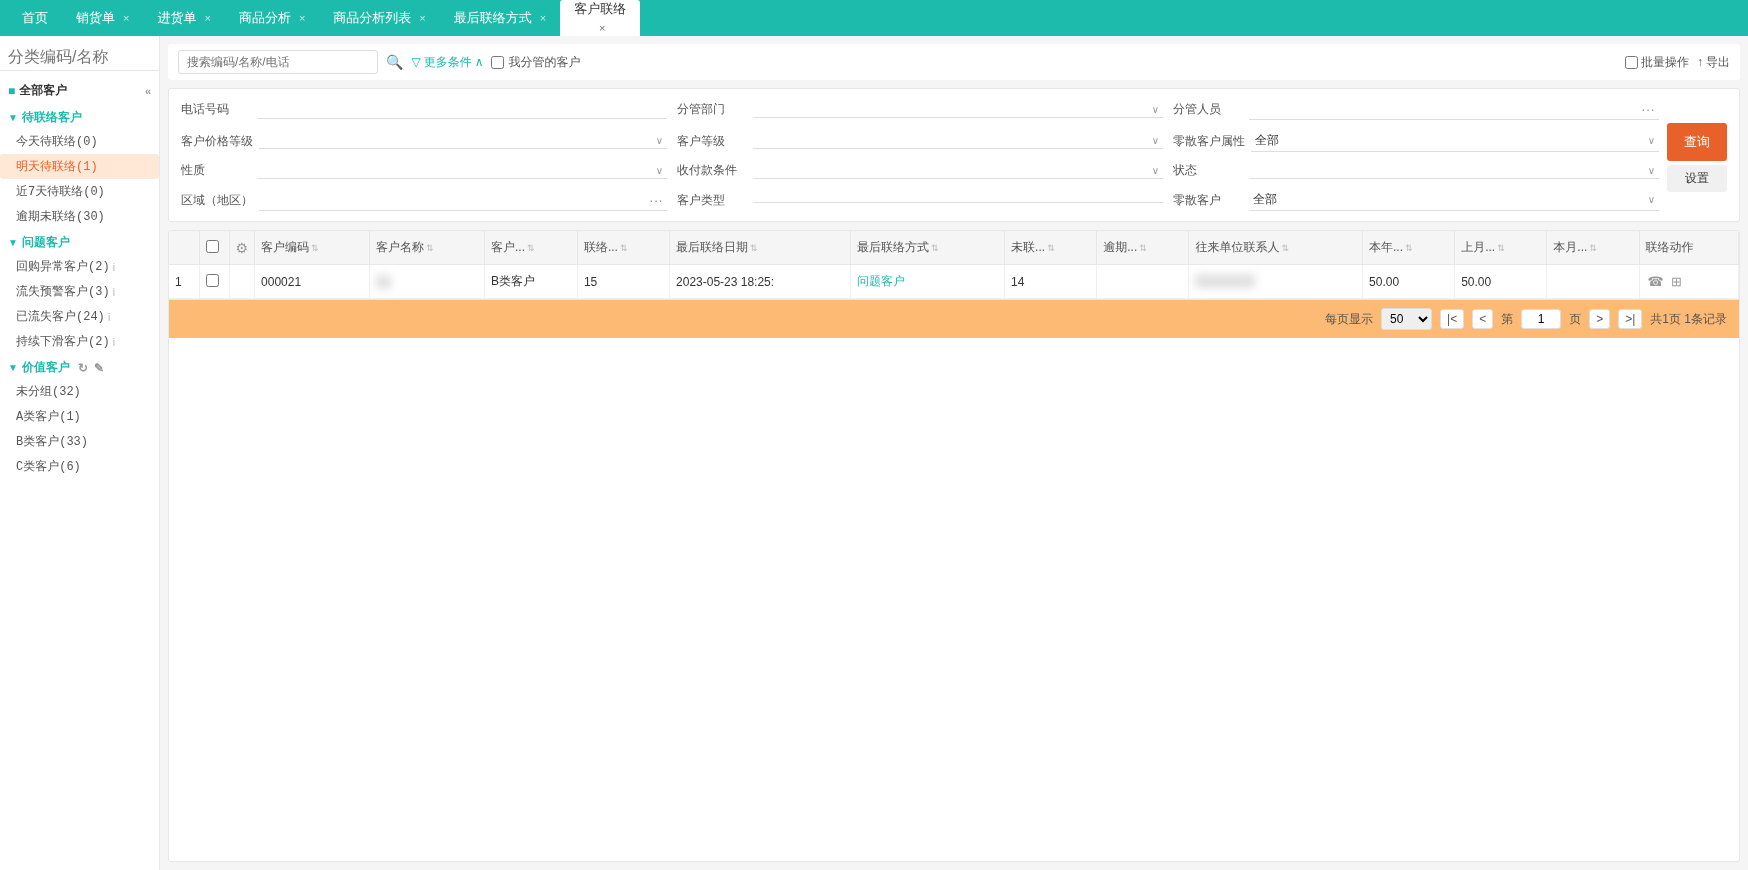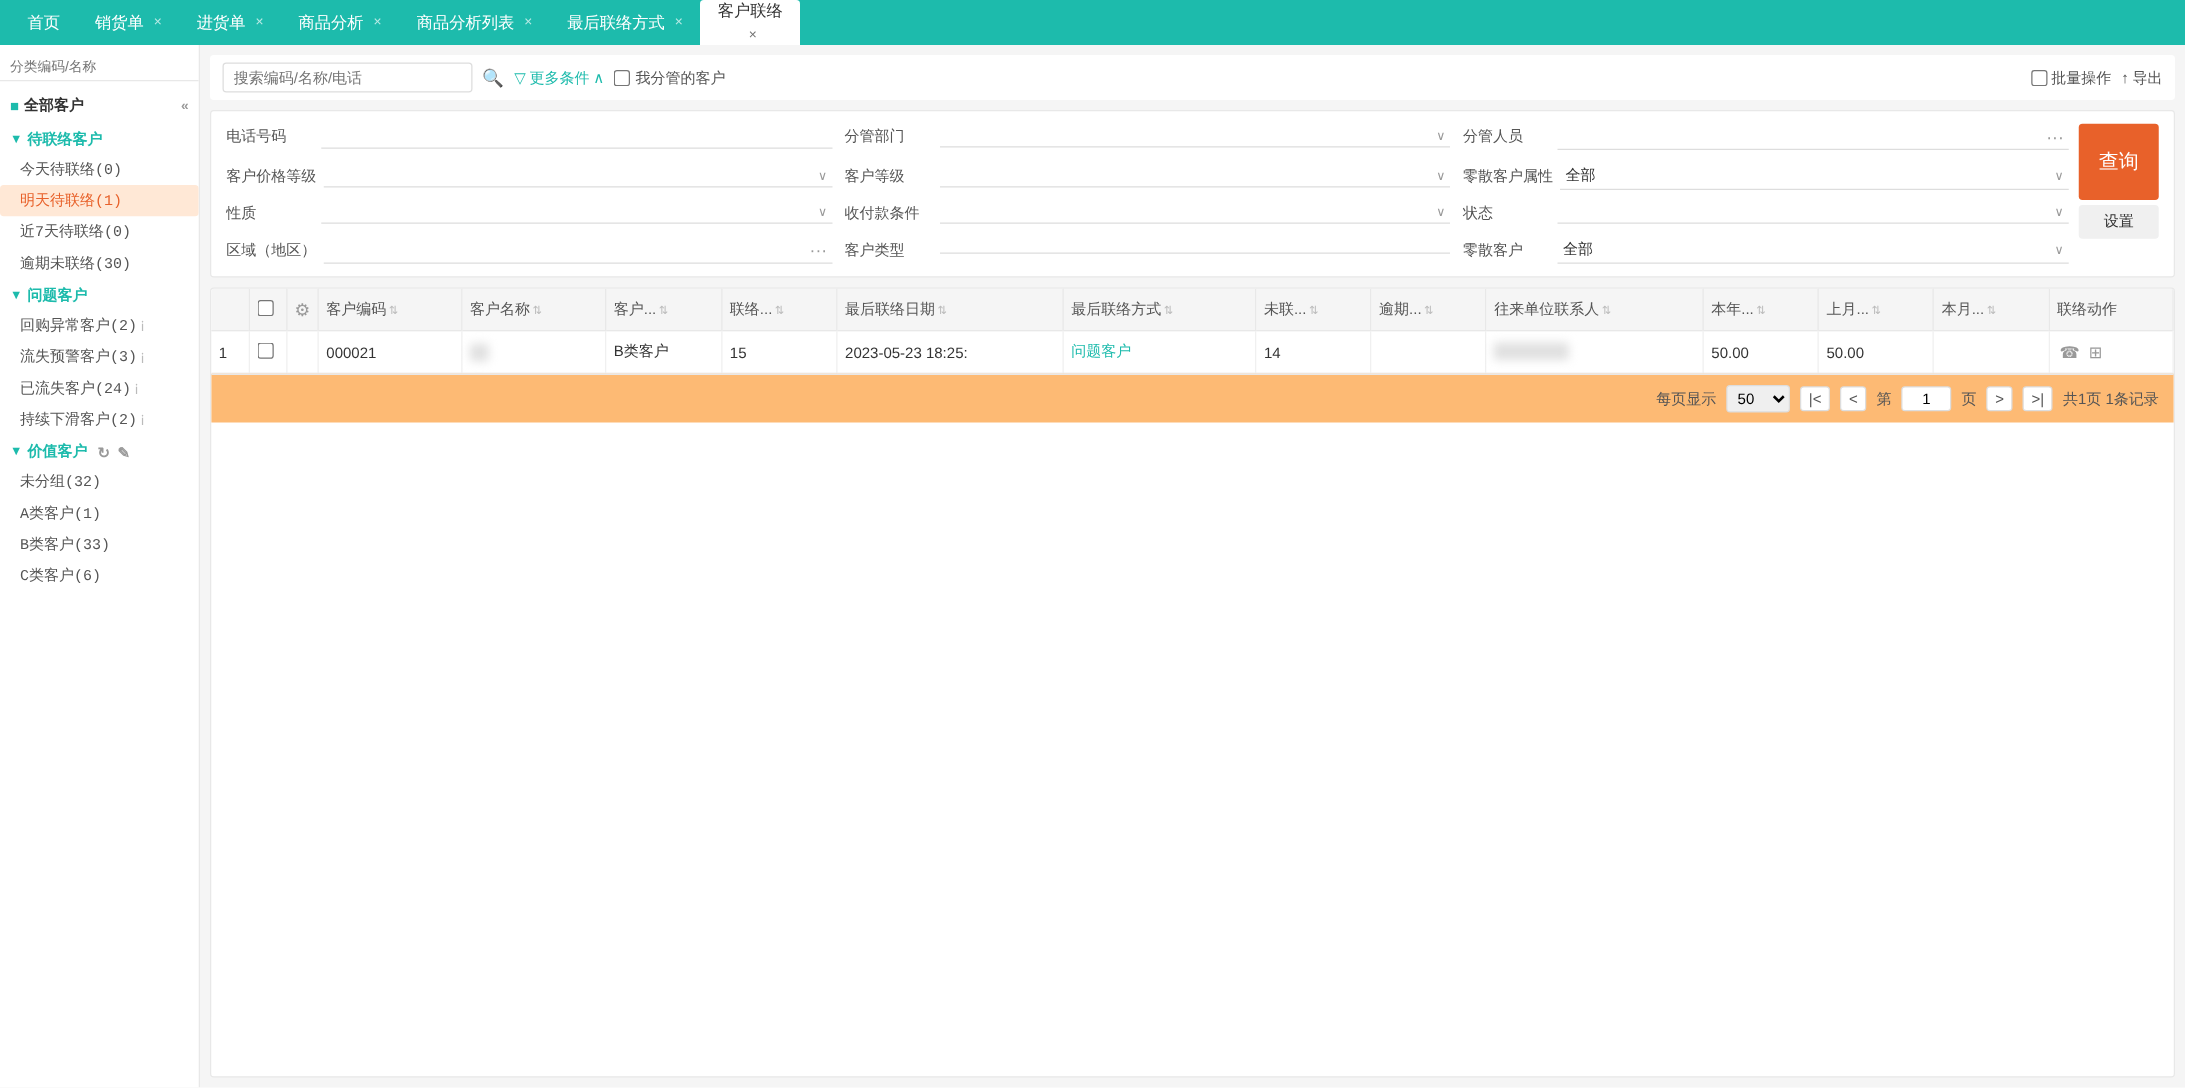--- a/index.html
+++ b/index.html
@@ -217,23 +217,24 @@
       cursor: pointer;
     }
     .filter-select-wrapper .select-text { flex: 1; font-size: 12px; color: #333; }
     .filter-select-wrapper .select-arrow { color: #999; font-size: 10px; }
     .filter-dots { color: #999; cursor: pointer; font-size: 14px; }
     .query-btn {
       background: #e8612a;
       color: #fff;
       border: none;
       border-radius: 3px;
-      padding: 20px 16px;
-      cursor: pointer;
-      font-size: 16px;
+      padding: 10px 16px;
+      cursor: pointer;
+      font-size: 13px;
+      margin-top: 24px;
     }
     .settings-btn {
       background: #f0f0f0;
       color: #333;
       border: none;
       border-radius: 3px;
       padding: 5px 16px;
       cursor: pointer;
       font-size: 12px;
     }
@@ -365,21 +366,21 @@
   <div class="nav-item active">
     <span>客户联络</span>
     <span class="close-x">×</span>
   </div>
 </div>
 
 <div class="main-layout">
 
   <div class="sidebar">
     <div class="sidebar-search">
-      <input type="text" style="color: #0369a1; font-size: 11px; border: none; outline: none; flex: 1 1 0%;" placeholder="分类编码/名称">
+      <input type="text" style="color: #0369a1; font-size: 16px; border: none; outline: none; flex: 1 1 0%;" placeholder="分类编码/名称">
 
     </div>
 
     <div class="sidebar-all-customers">
       <span style="color:#1dbbac;margin-right:4px;">■</span>
       <span>全部客户</span>
       <span style="margin-left:auto;color:#999;font-size:11px;">«</span>
     </div>
 
     <div class="sidebar-group-label">

